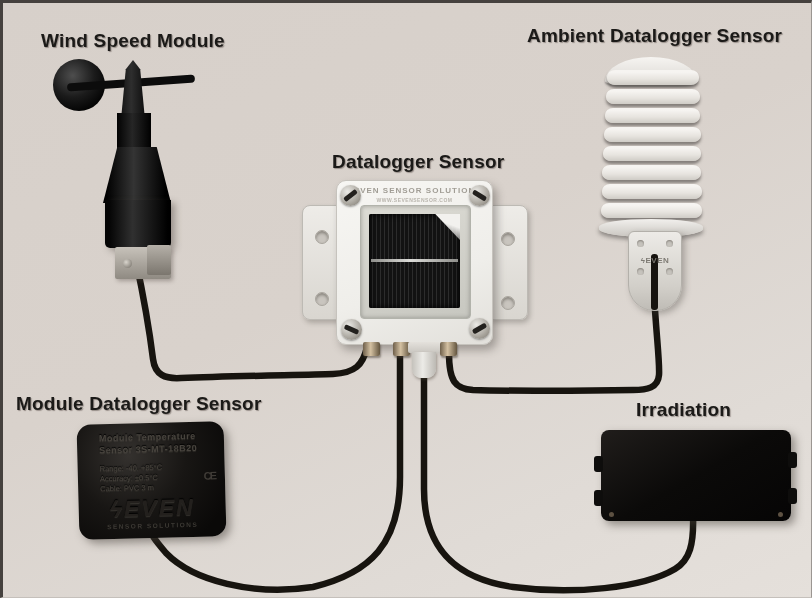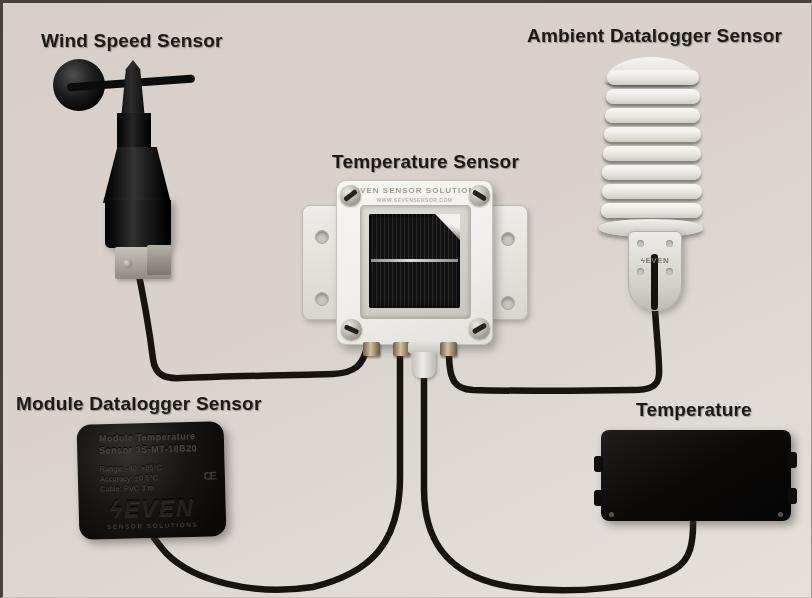--- a/index.html
+++ b/index.html
@@ -115,25 +115,25 @@
 
 <div id="stage">
 
   <svg width="812" height="598" style="position:absolute;left:0;top:0" viewBox="0 0 812 598" fill="none">
     <path d="M 133 258 C 142 300 147 332 150 356 C 152 372 162 376 178 375 C 230 373 300 372 330 371 C 352 370 360 362 364 344" stroke="#17140f" stroke-width="6.5" stroke-linecap="round"></path>
     <path d="M 651 290 C 653 330 657 360 656 372 C 655 385 644 387 630 387 C 580 388 500 388 470 387 C 452 386 446 378 446 350" stroke="#17140f" stroke-width="6.5" stroke-linecap="round"></path>
     <path d="M 397 348 L 397 474 C 397 540 368 570 310 584 C 250 593 190 578 163 550 C 152 537 147 531 146 522" stroke="#17140f" stroke-width="6.5" stroke-linecap="round"></path>
     <path d="M 421 366 L 421 486 C 421 548 455 576 510 584 C 570 592 640 585 672 566 C 687 557 691 541 690 512" stroke="#17140f" stroke-width="6.5" stroke-linecap="round"></path>
   </svg>
 
-  <div class="abs label" style="left:38px;top:27px">Wind Speed Sensor</div>
+  <div class="abs label" style="left:38px;top:27px">Wind Speed Module</div>
   <div class="abs label" style="left:524px;top:22px">Ambient Datalogger Sensor</div>
-  <div class="abs label" style="left:329px;top:148px">Temperature Sensor</div>
+  <div class="abs label" style="left:329px;top:148px">Datalogger Sensor</div>
   <div class="abs label" style="left:13px;top:390px">Module Datalogger Sensor</div>
-  <div class="abs label" style="left:633px;top:396px">Temperature</div>
+  <div class="abs label" style="left:633px;top:396px">Irradiation</div>
 
   <div>
     <div class="abs cup cup-l"></div>
     <div class="abs arm"></div>
     <div class="abs cup cup-r"></div>
     <div class="abs hub"></div>
     <div class="abs neck"></div>
     <div class="abs bottle"></div>
     <div class="abs anemo-base"></div>
     <div class="abs anemo-mount">

